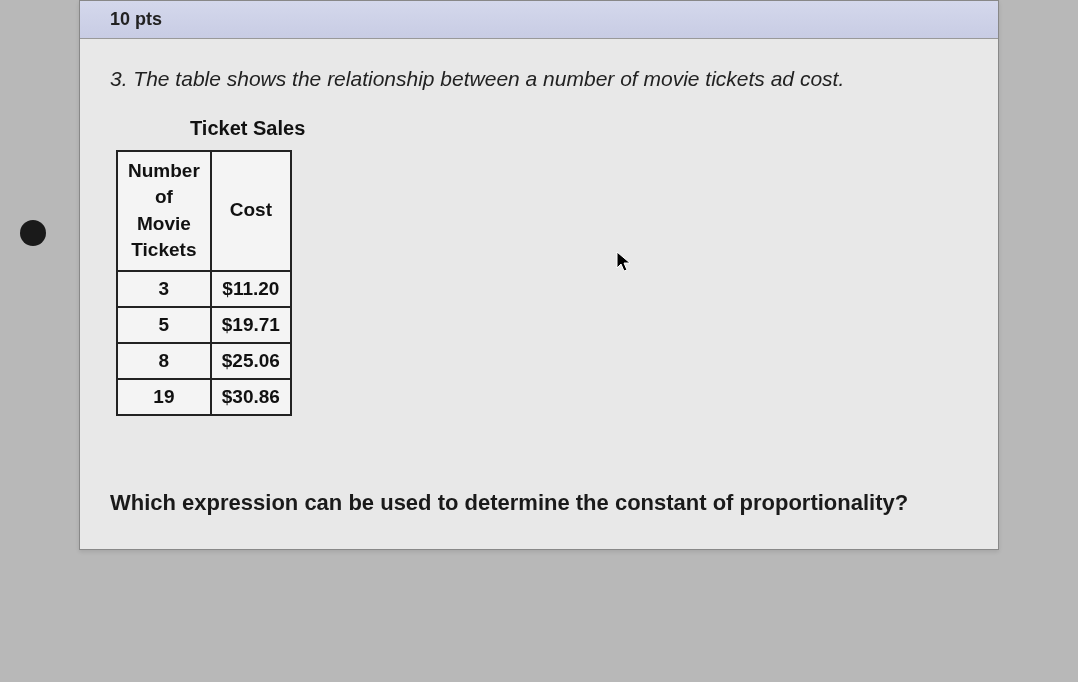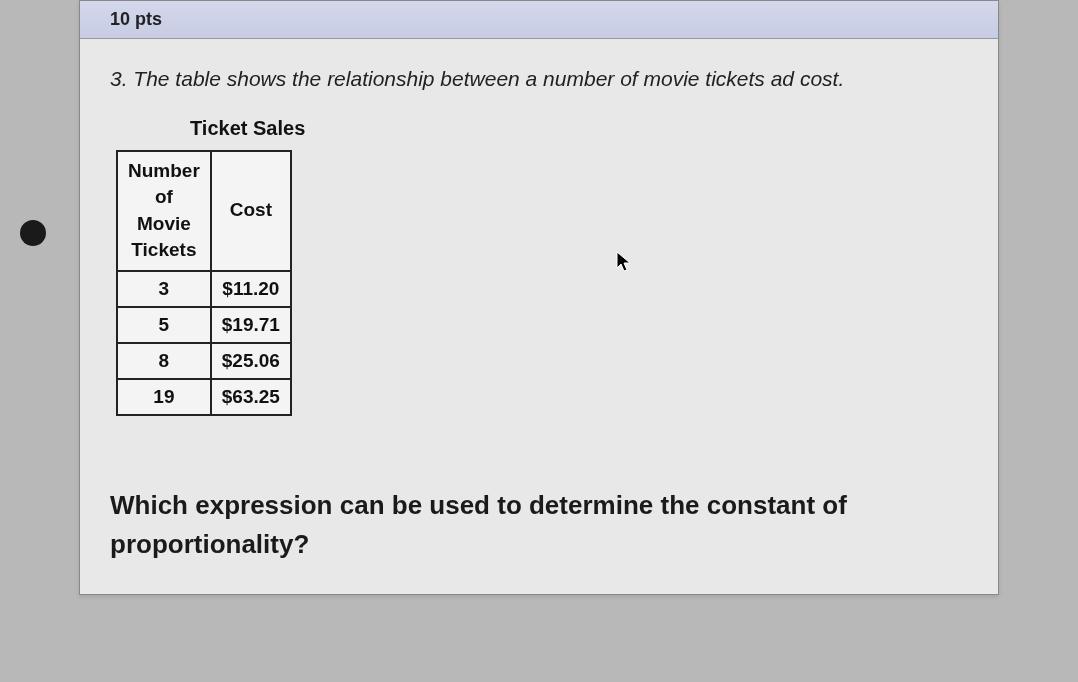--- a/index.html
+++ b/index.html
@@ -74,21 +74,21 @@
     table.data-table th:first-child {
       width: 90px;
     }
     table.data-table th:nth-child(2) {
       width: 74px;
     }
     table.data-table td {
       font-weight: bold;
     }
     .followup {
-      font-size: 26px;
+      font-size: 22px;
       font-weight: bold;
       color: #1a1a1a;
       margin-top: 70px;
       line-height: 1.5;
     }
     .left-edge {
       position: absolute;
       left: 20px;
       top: 220px;
       width: 26px;
@@ -132,21 +132,21 @@
         <tr>
           <td>5</td>
           <td>$19.71</td>
         </tr>
         <tr>
           <td>8</td>
           <td>$25.06</td>
         </tr>
         <tr>
           <td>19</td>
-          <td>$63.25</td>
+          <td>$30.86</td>
         </tr>
       </tbody>
     </table>
     <p class="followup">Which expression can be used to determine the constant of proportionality?</p>
   </div>
 </div>
 
 <svg class="cursor" width="20" height="24" viewBox="0 0 20 24">
   <path d="M2 2 L2 18 L6 14 L9 21 L12 20 L9 13 L15 13 Z" fill="#000" stroke="#fff" stroke-width="1"></path>
 </svg>

